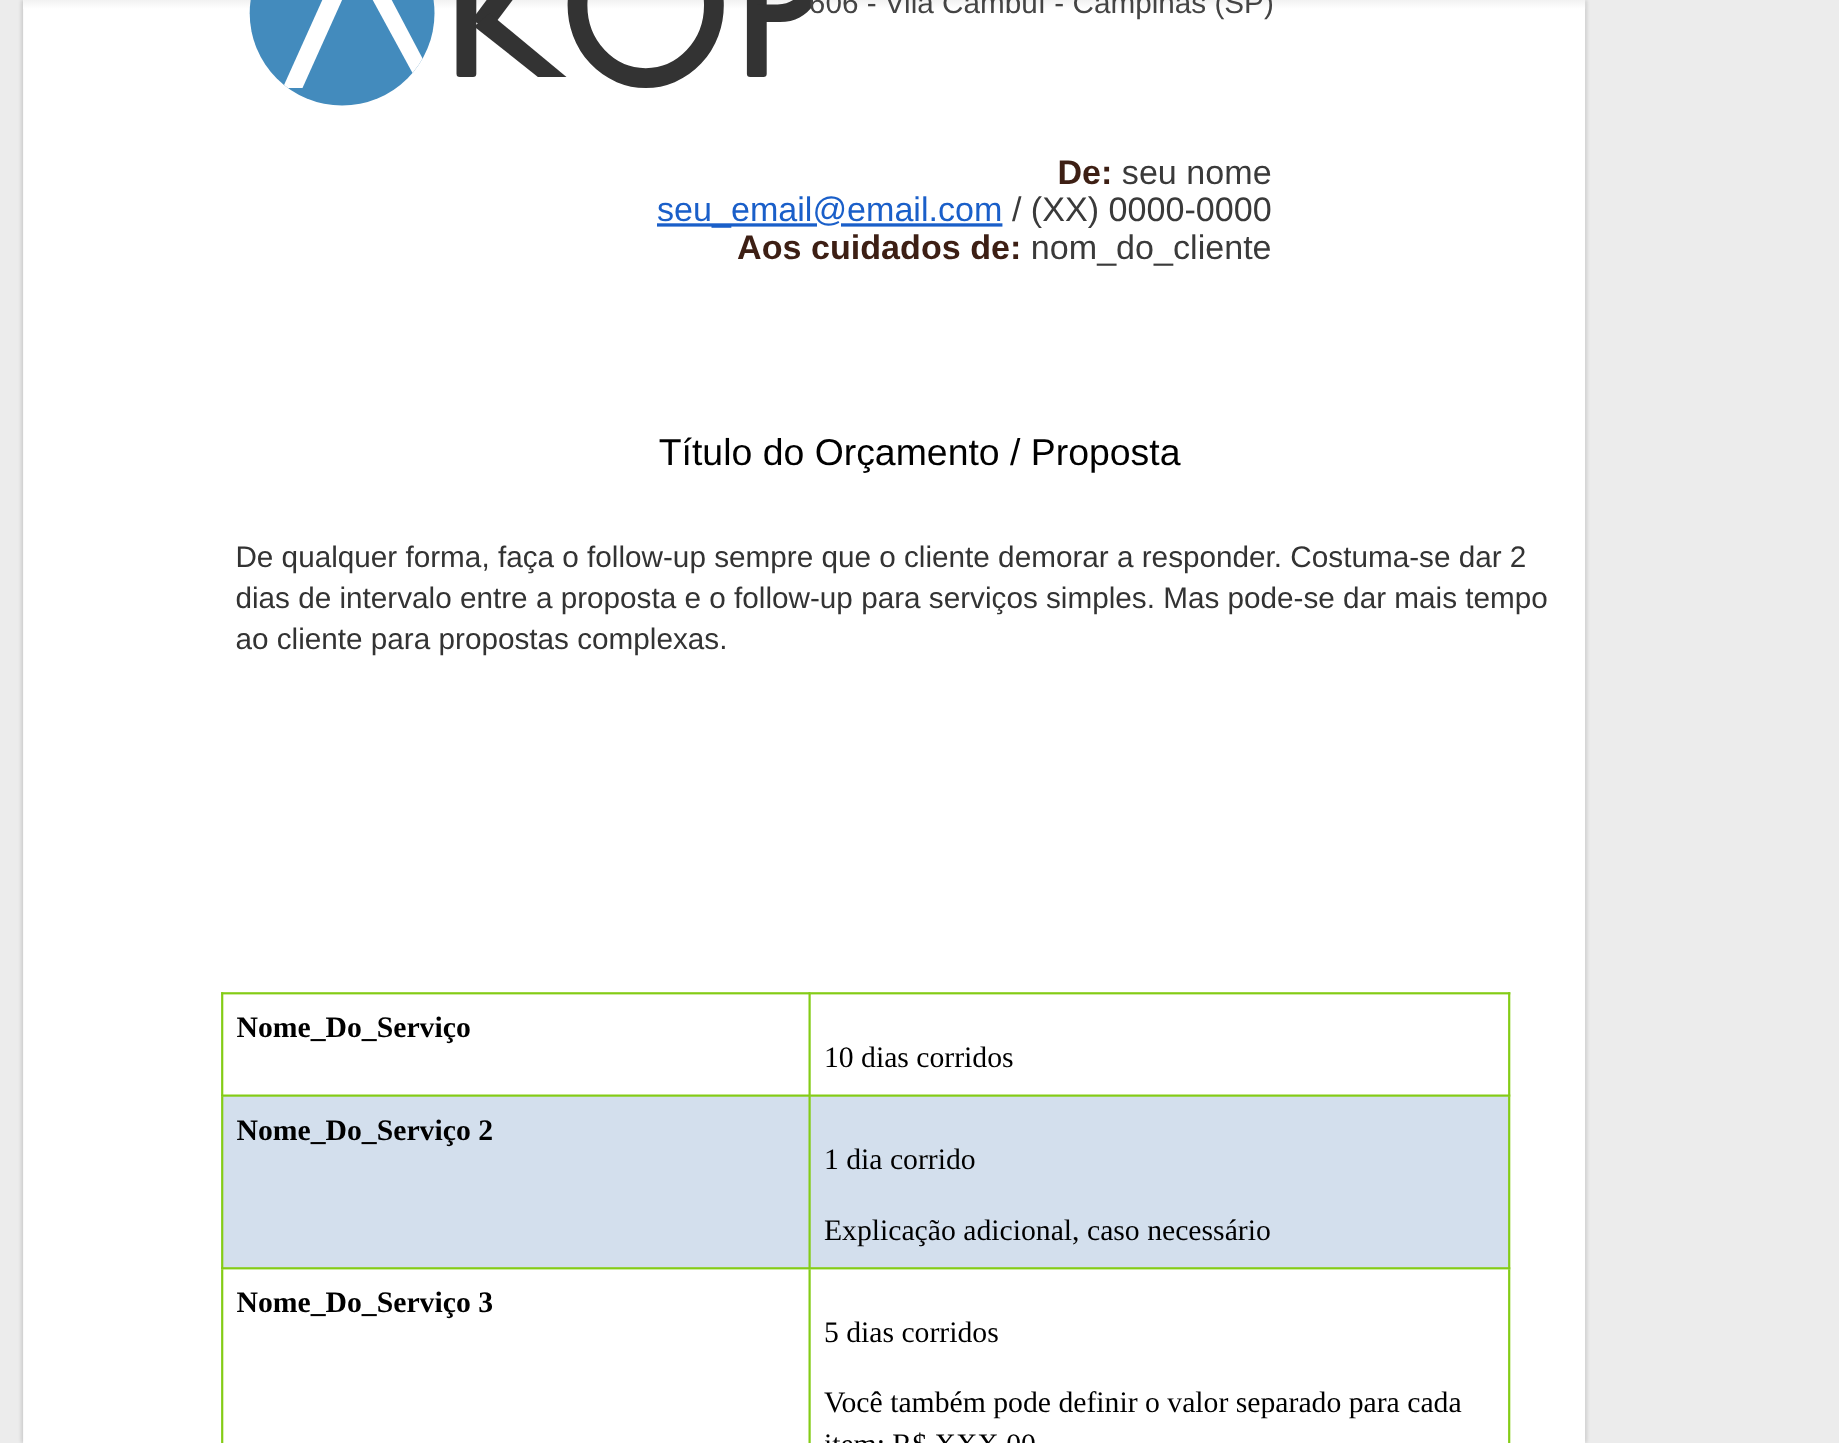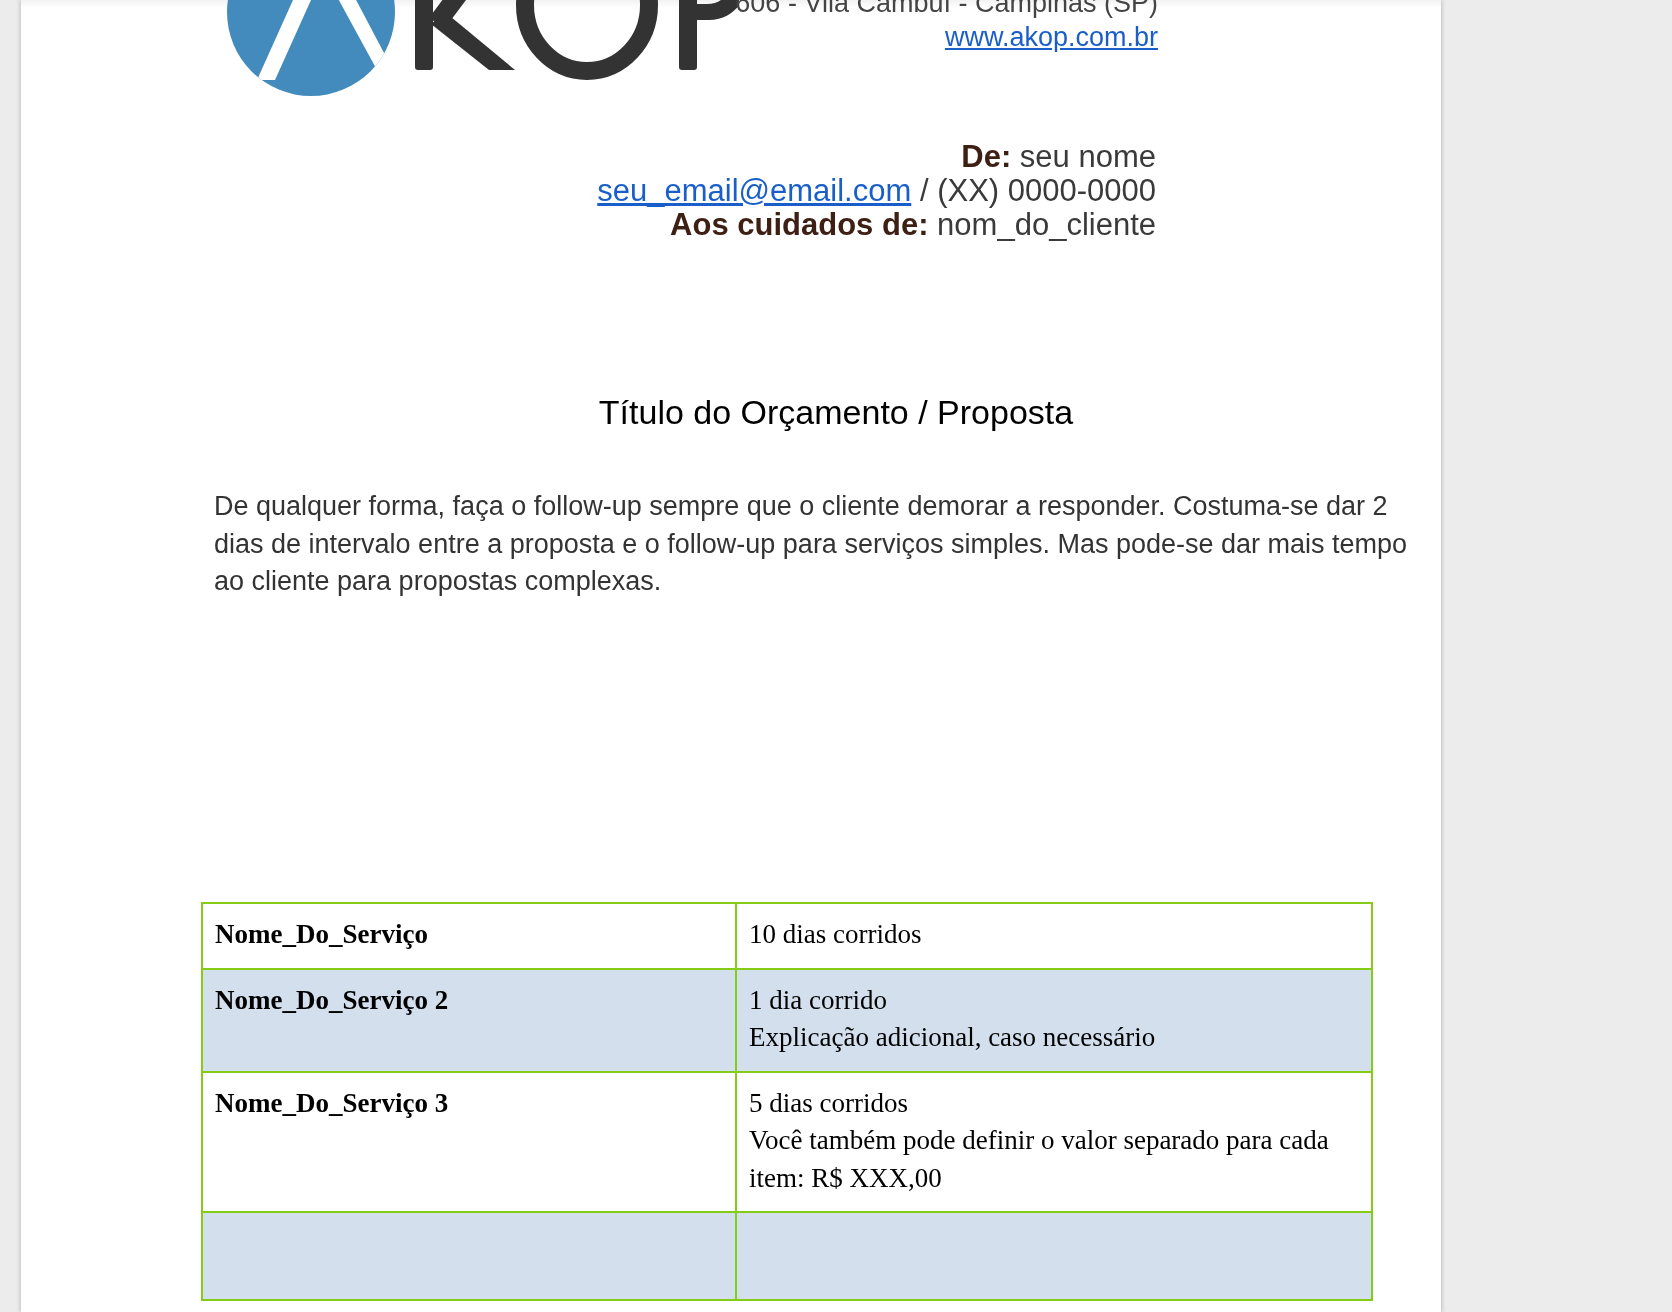--- a/index.html
+++ b/index.html
@@ -117,20 +117,21 @@
     }
     .services-table td.name {
       width: 508px;
       font-weight: bold;
     }
     .services-table tr.shaded td {
       background: #d3dfed;
     }
     .services-table .line {
       display: block;
+      margin-top: 27px;
     }
   </style>
 </head>
 <body>
 
 <div class="page">
   <div class="page-top-shade"></div>
 
   <div class="logo">
     <svg width="520" height="184" viewBox="0 0 520 184">
@@ -156,21 +157,20 @@
         <ellipse cx="368" cy="85" rx="62" ry="66" fill="none" stroke="#333333" stroke-width="18"></ellipse>
 
         <rect x="460" y="20" width="18" height="130" rx="3"></rect>
         <path d="M470,20 L490,20 C540,20 540,100 490,100 L470,100 L470,84 L488,84 C520,84 520,36 488,36 L470,36 Z"></path>
       </g>
     </svg>
   </div>
 
   <div class="company-info">
     <div>606 - Vila Cambuí - Campinas (SP)</div>
-    <div><a>www.akop.com.br</a></div>
   </div>
 
   <div class="sender-info">
     <div>
       <span class="lbl">De:</span>
       <span>seu nome</span>
     </div>
     <div><a>seu_email@email.com</a><span> / (XX) 0000-0000</span></div>
     <div>
       <span class="lbl">Aos cuidados de:</span>

